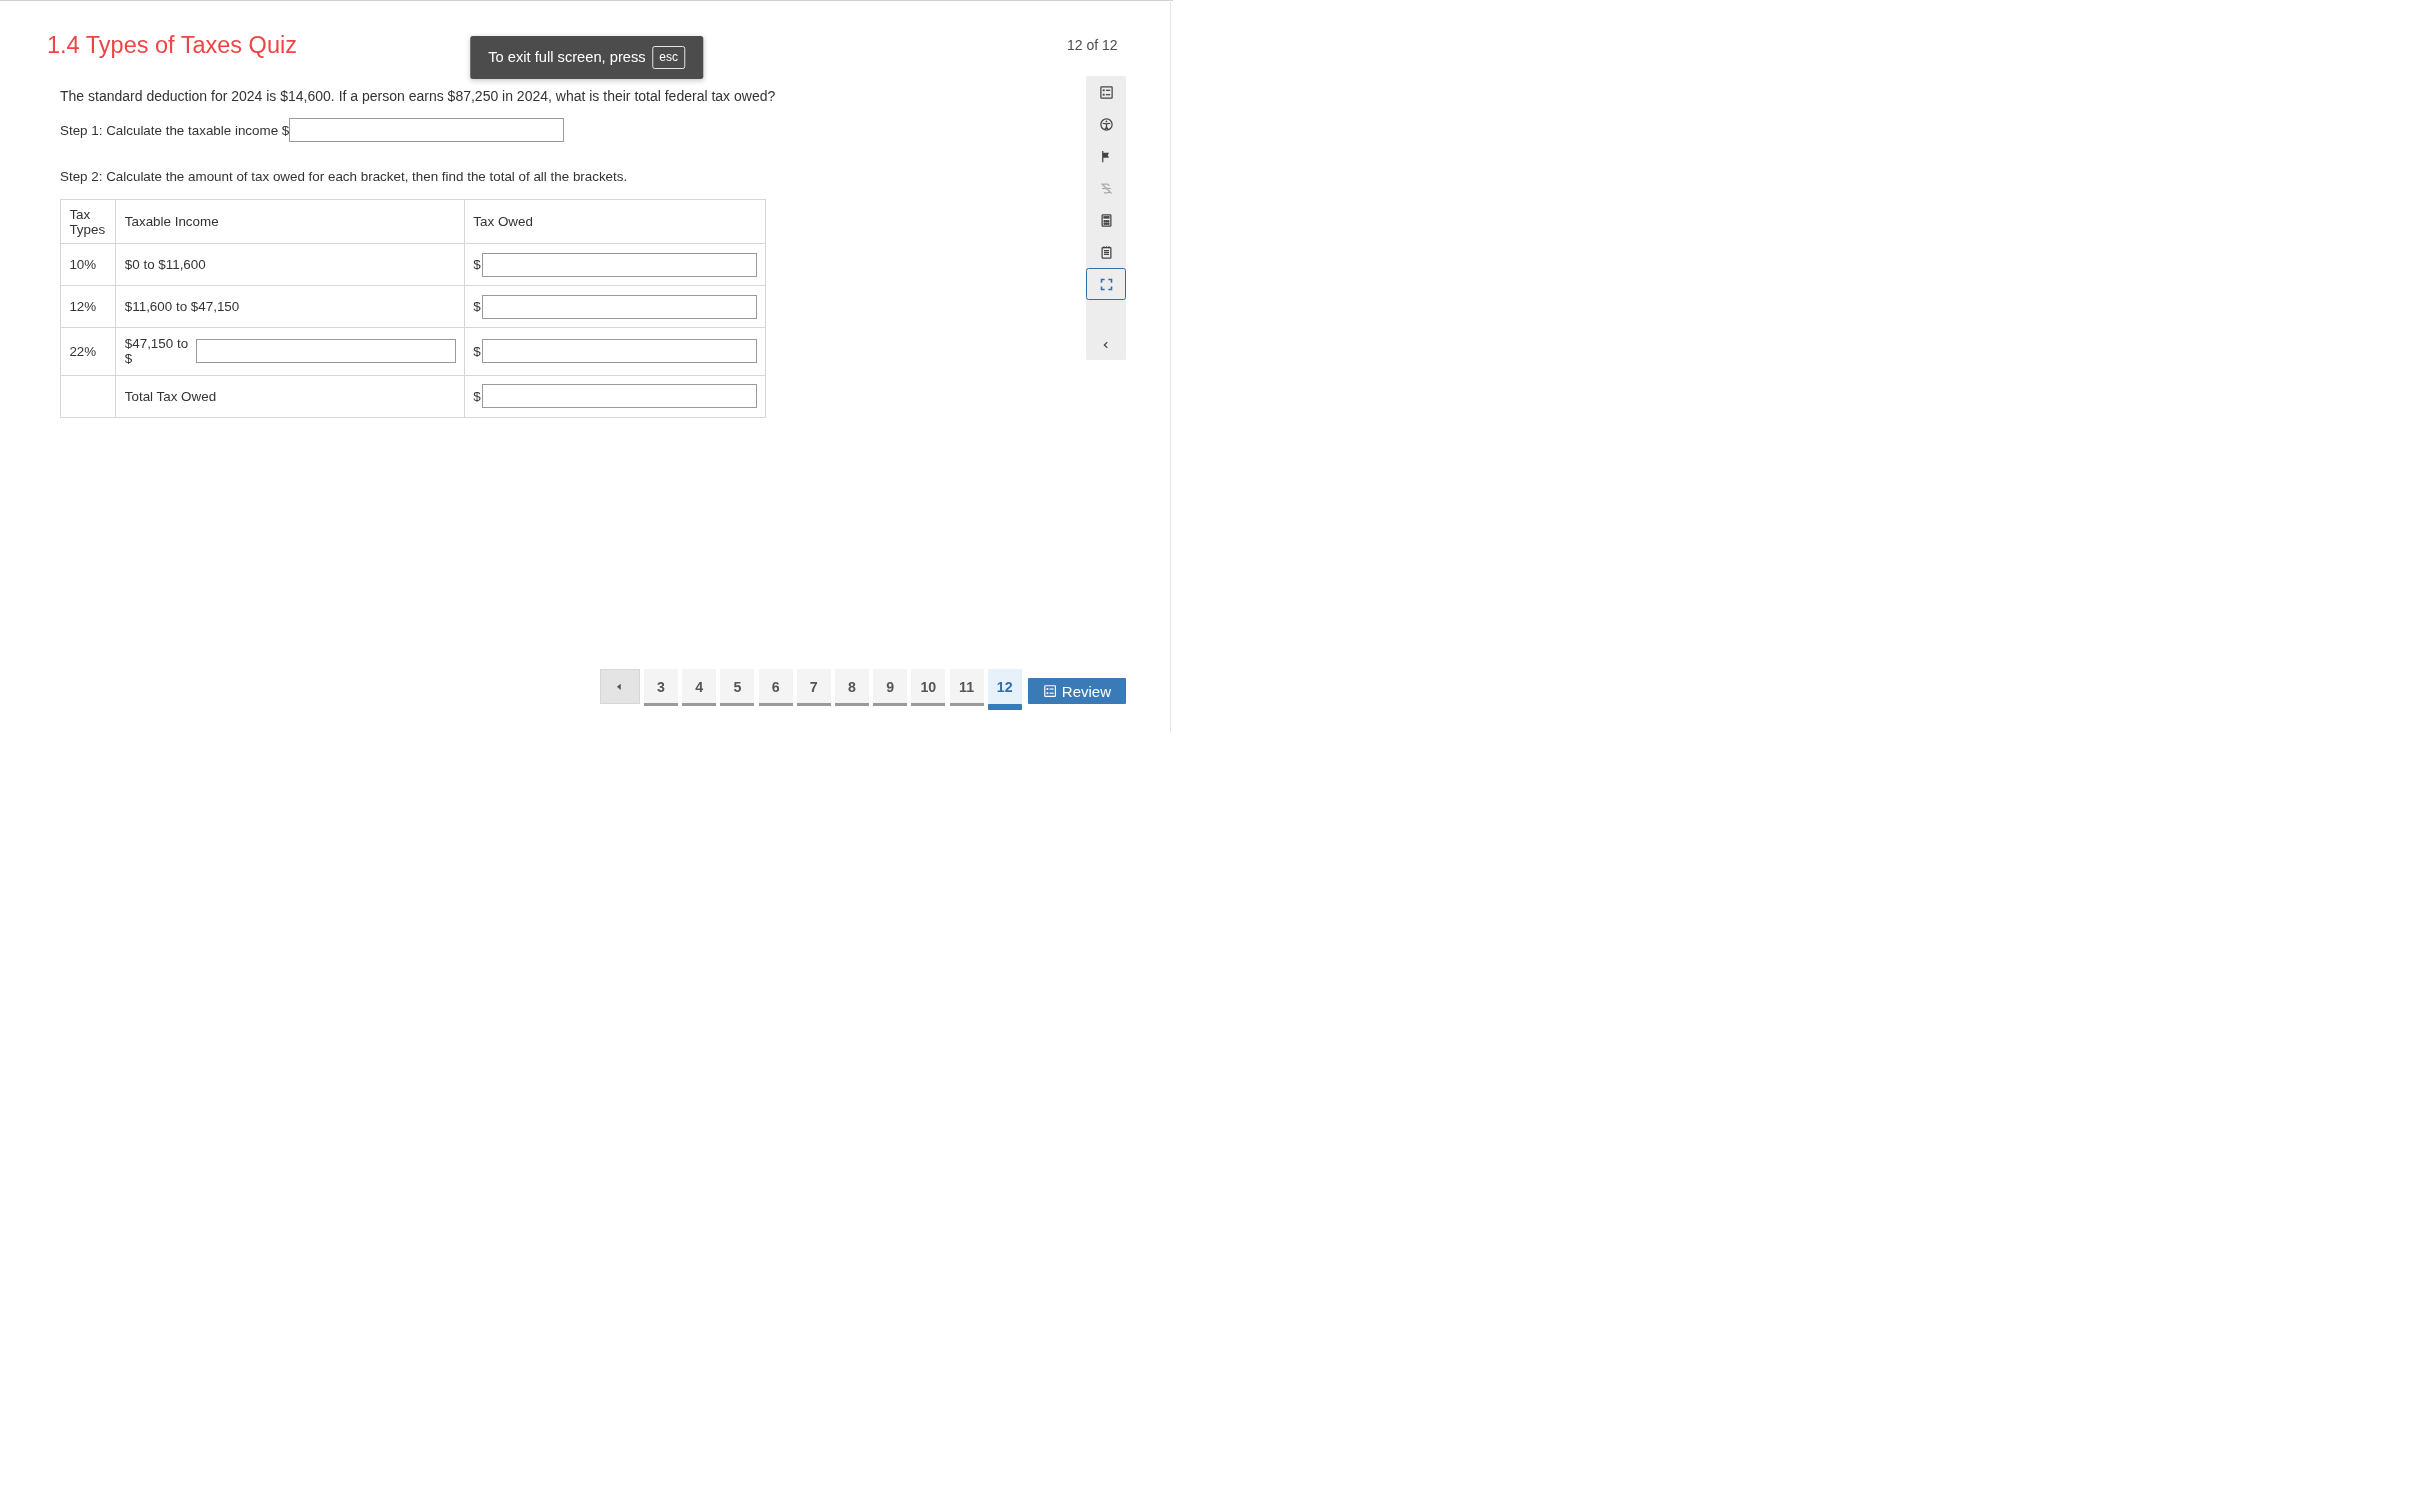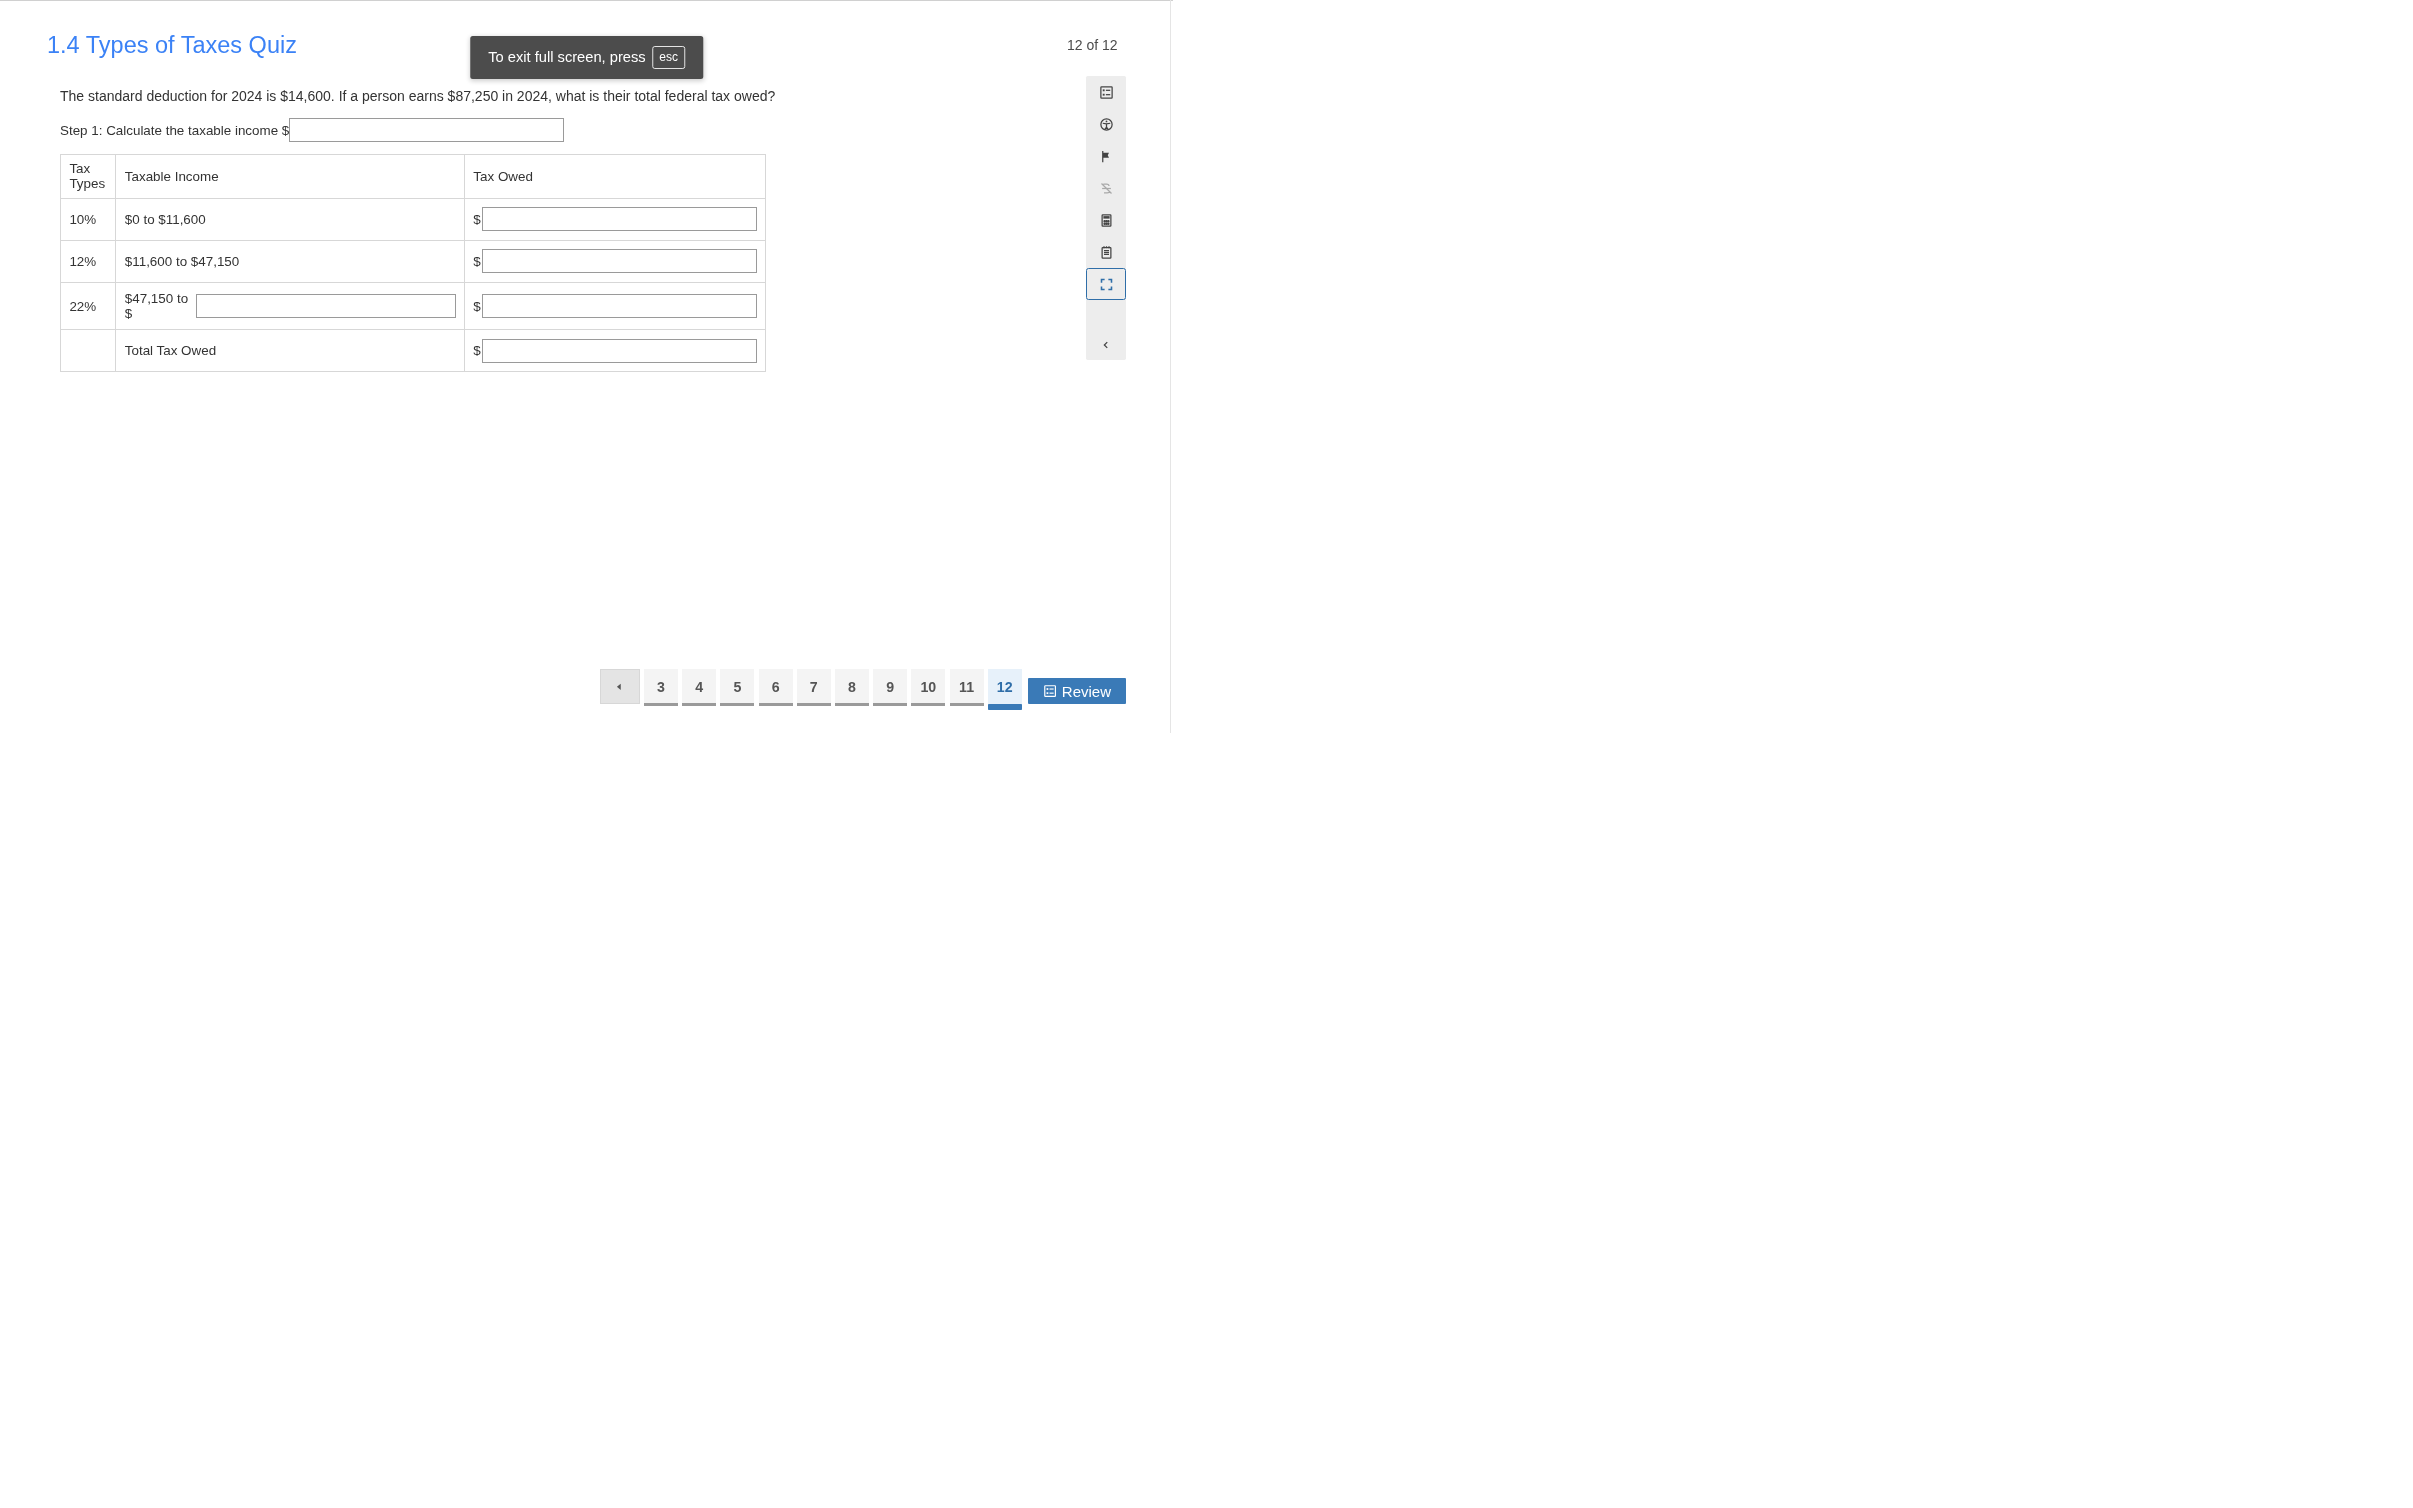--- a/index.html
+++ b/index.html
@@ -34,21 +34,21 @@
     left:47px;
     right:47px;
     display:flex;
     align-items:center;
     justify-content:space-between;
     height:40px;
   }
   .quiz-title {
     font-size:23.5px;
     font-weight:400;
-    color:#3b82f6;
+    color:#ef4444;
   }
   .page-meta {
     font-size:14px;
     color:#4c4c4c;
     margin-right:8.4px;
   }
 
   
   .fs-banner {
     position:absolute;
@@ -298,20 +298,21 @@
 </div>
 
 <div class="content">
   <div class="q-text">The standard deduction for 2024 is $14,600. If a person earns $87,250 in 2024, what is their total federal tax owed?</div>
 
   <div class="step-line">
     <span>Step 1: Calculate the taxable income $</span>
     <input class="text-input ti-wide" type="text" value="" style="">
   </div>
 
+  <div class="step-line block">Step 2: Calculate the amount of tax owed for each bracket, then find the total of all the brackets.</div>
 
   <table class="tax-table">
     <thead>
       <tr>
         <th class="col-rate">Tax Types</th>
         <th class="col-income">Taxable Income</th>
         <th class="col-owed">Tax Owed</th>
       </tr>
     </thead>
     <tbody>

